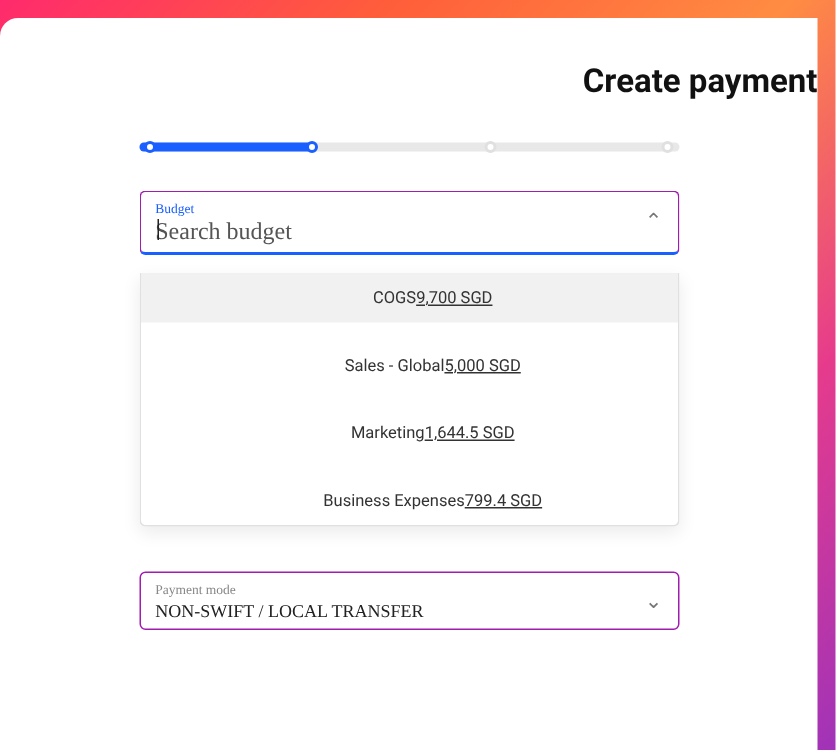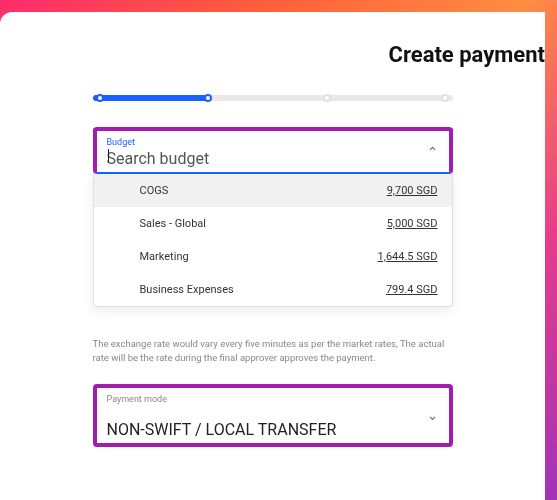--- a/index.html
+++ b/index.html
@@ -53,38 +53,39 @@
     border-radius: 50%;
     background: #fff;
     border: 2px solid #1a5fff;
   }
   .progress-dot.d1 { left: 2%; }
   .progress-dot.d2 { left: 32%; }
   .progress-dot.d3 { left: 65%; border-color: #e0e0e0; }
   .progress-dot.d4 { left: 98%; border-color: #e0e0e0; }
 
   .field {
-    border: 4px solid #a21caf;
+    border: 1px solid #a21caf;
     border-radius: 4px;
     padding: 6px 10px 4px 10px;
     position: relative;
     background: #fff;
+    font-family: Liberation Serif, serif;
   }
   .field.active {
     border-bottom: 2px solid #1a5fff;
   }
   .field-label {
     font-size: 9px;
     color: #888;
   }
   .field.active .field-label { color: #1a5fff; }
   .field-value {
-    font-size: 16px;
+    font-size: 12px;
     color: #222;
-    margin-top: 16px;
+    margin-top: 2px;
   }
   .field-placeholder {
     font-size: 16px;
     color: #555;
     margin-top: 2px;
     position: relative;
   }
   .field-placeholder::before {
     content: "";
     position: absolute;
@@ -137,25 +138,26 @@
     content: "";
     position: absolute;
     left: 3px; top: 1px;
     width: 4px; height: 4px;
     background: #fff;
     border-radius: 50%;
     box-shadow: 1px 0 0 -1px #ed2939;
   }
   .item-row {
     display: flex;
-    justify-content: space-between;
+    justify-content: center;
     align-items: center;
     padding: 10px 14px 10px 46px;
     font-size: 11px;
     color: #333;
+    margin-top: 12px;
   }
   .item-row.hover { background: #f1f1f1; }
   .item-amount { color: #333; text-decoration: underline; }
 
   .rate-note {
     font-size: 9.5px;
     color: #888;
     line-height: 1.5;
     margin-bottom: 18px;
   }
@@ -193,21 +195,20 @@
       <div class="item-row">
         <span>Marketing</span>
         <span class="item-amount">1,644.5 SGD</span>
       </div>
       <div class="item-row">
         <span>Business Expenses</span>
         <span class="item-amount">799.4 SGD</span>
       </div>
     </div>
 
-    <div class="rate-note">The exchange rate would vary every five minutes as per the market rates, The actual rate will be the rate during the final approver approves the payment.</div>
 
     <div class="field">
       <div class="field-label">Payment mode</div>
       <div class="field-value">NON-SWIFT / LOCAL TRANSFER</div>
       <span class="chevron">⌄</span>
     </div>
   </div>
 </div>
 
 </body></html>

